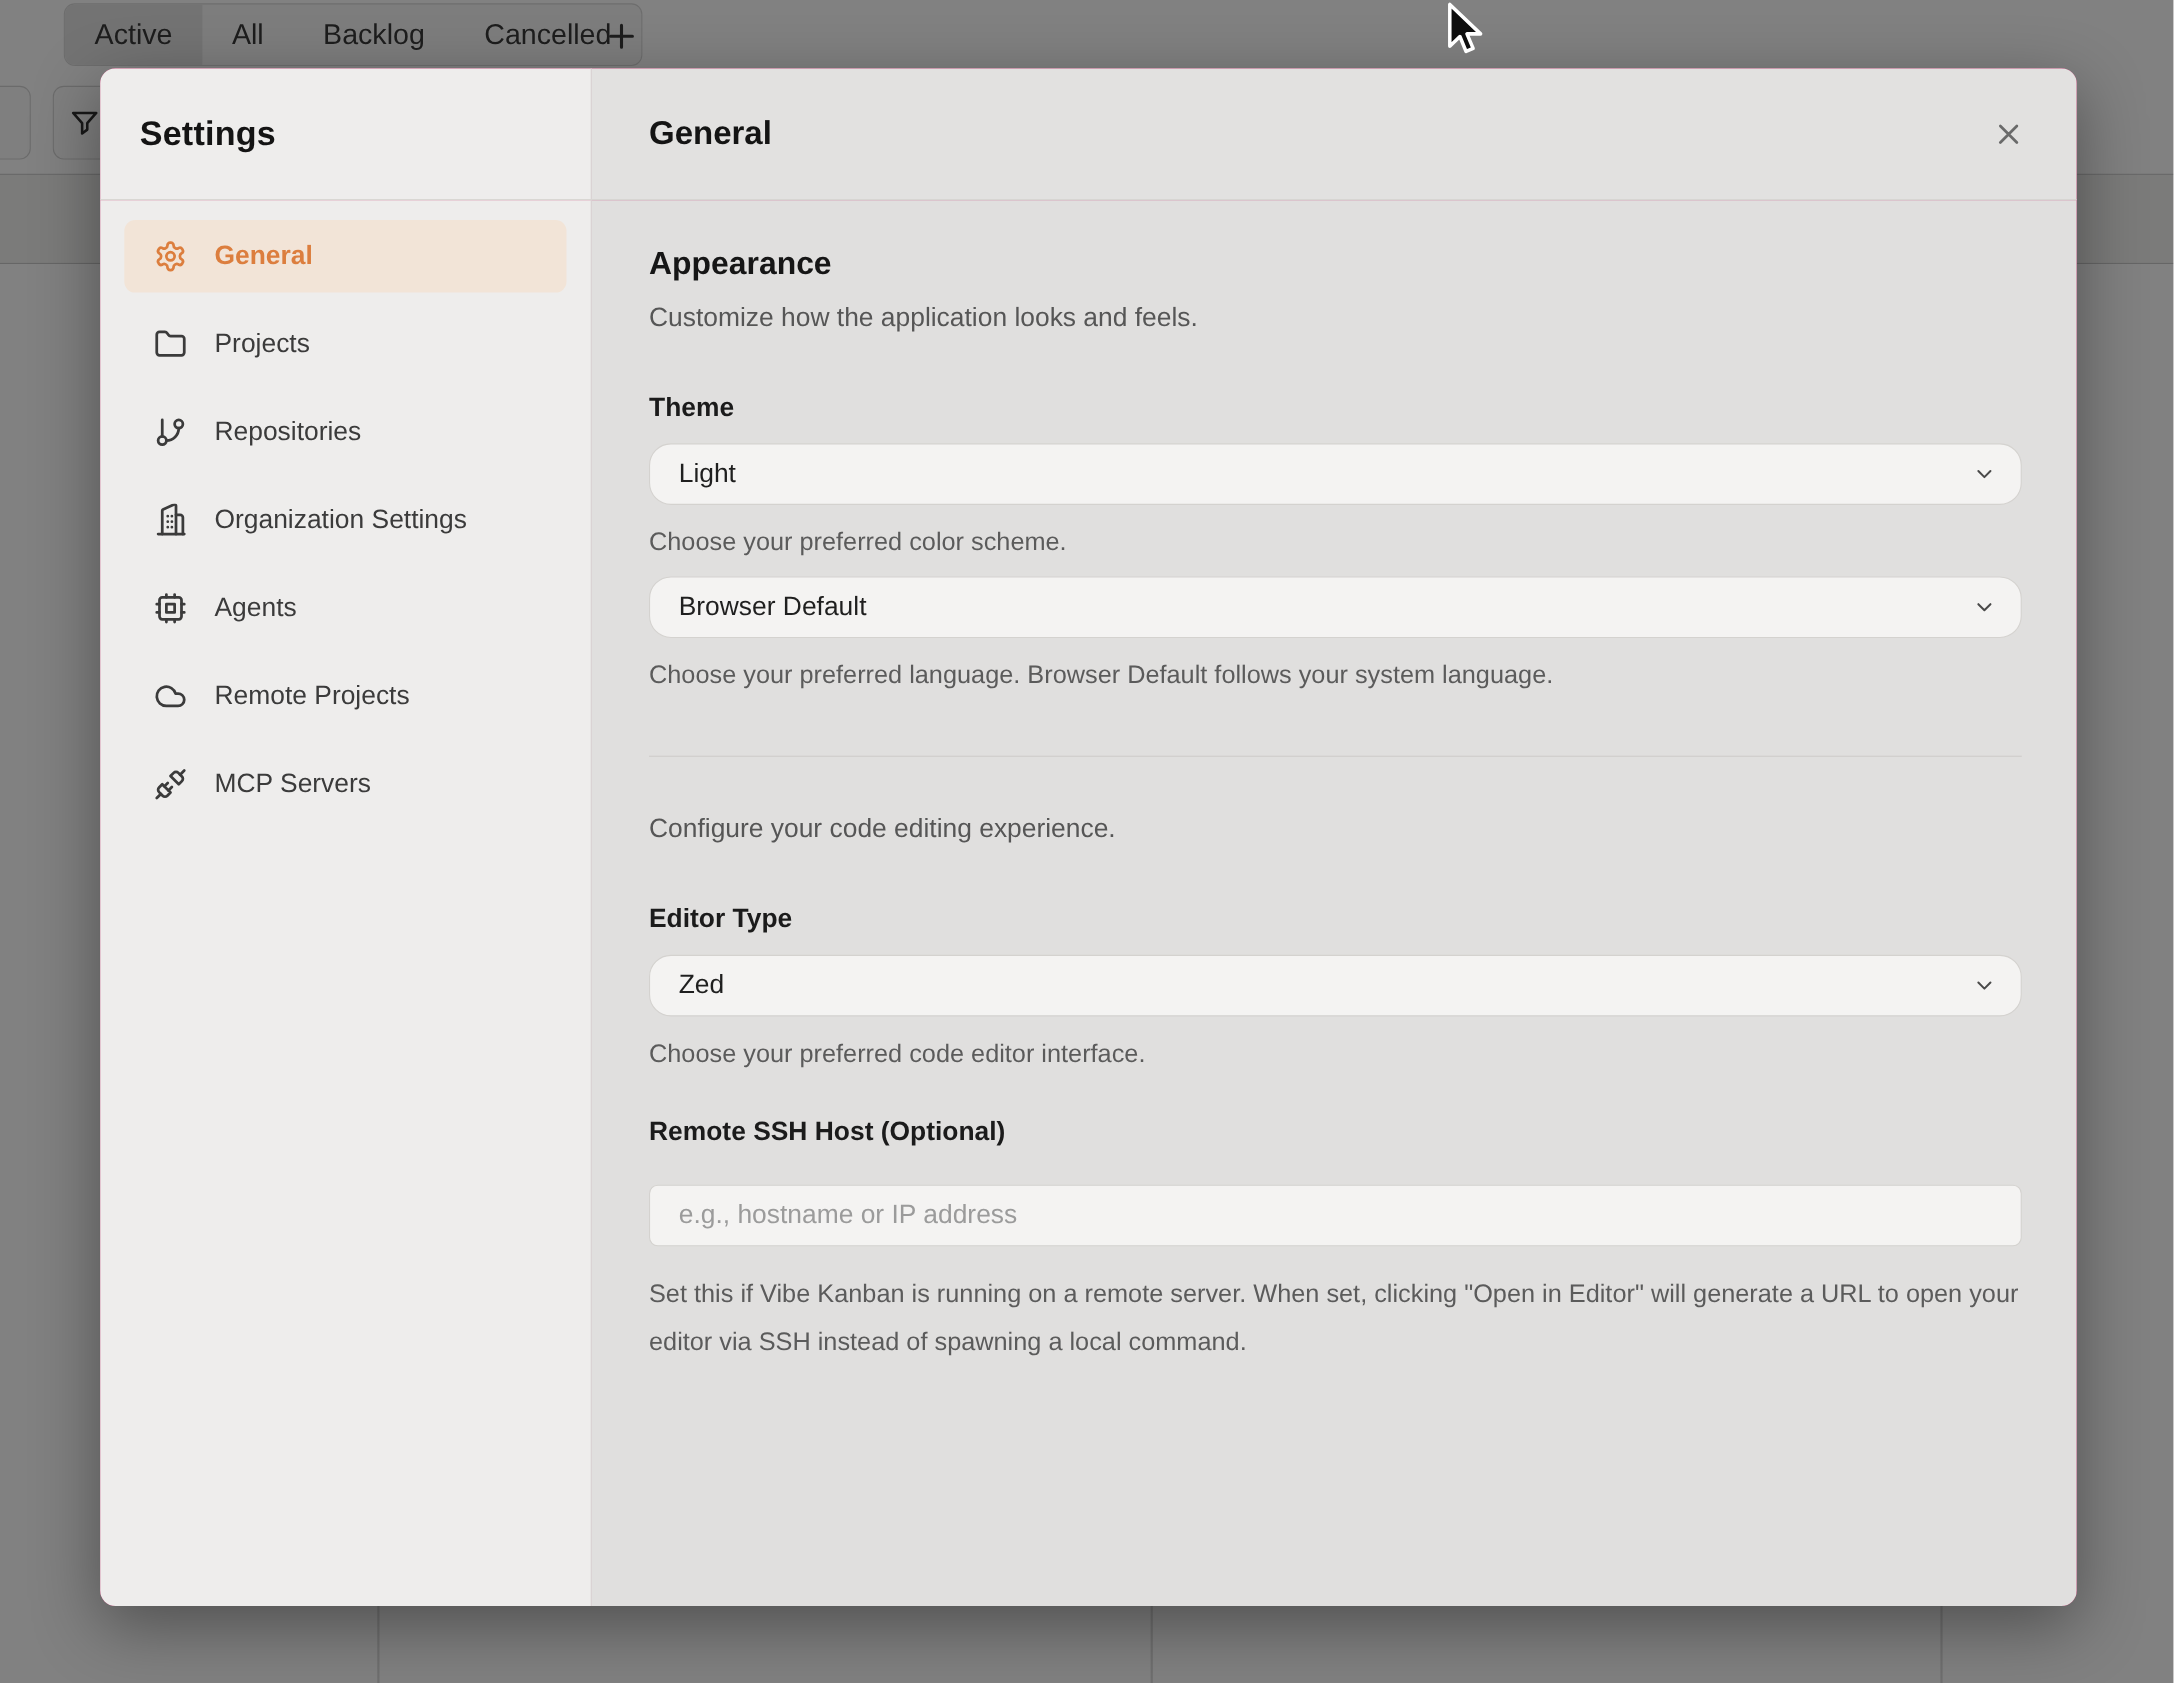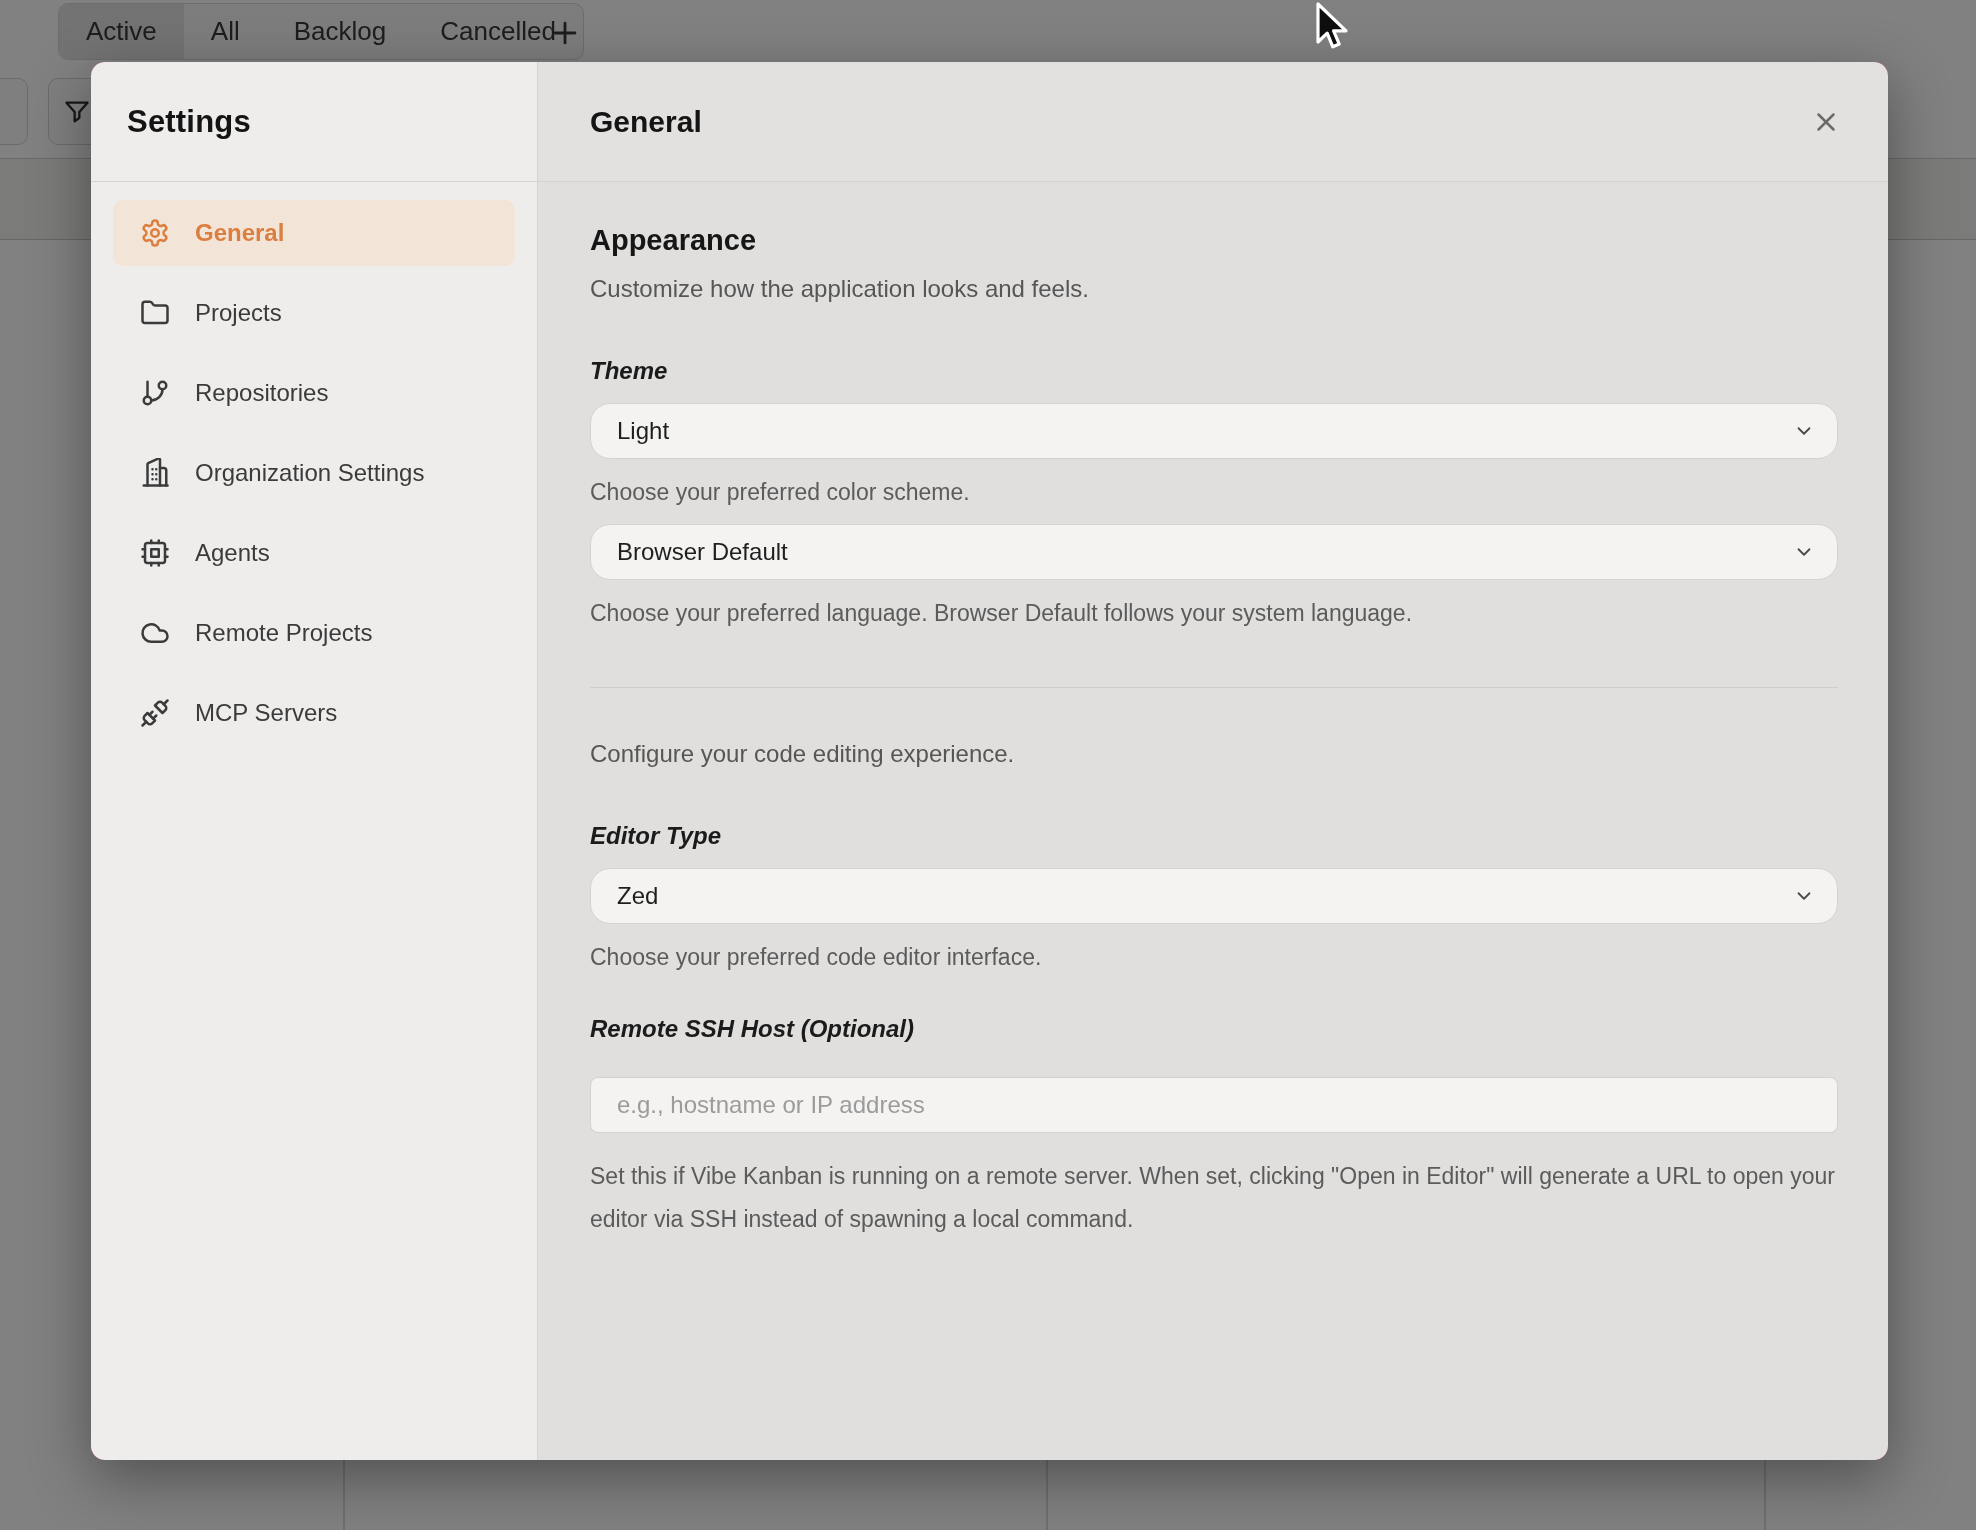--- a/index.html
+++ b/index.html
@@ -84,21 +84,21 @@
     font-size:24px; color:#3b3b3b; cursor:pointer;
   }
   .nav-item .ic { width:30px; height:30px; flex:0 0 30px; display:flex; }
   .nav-item.selected { background:var(--accent-soft,#f2e4d7); color:var(--accent,#dc7e3e); font-weight:600; }
   .content-body {
     grid-column:2; grid-row:2; background:#e0dfde;
     padding:42px 50px 0 52px; overflow:hidden;
   }
   .section-heading { font-size:29px; font-weight:bold; color:#161616; }
   .section-desc { font-size:24px; color:#565656; margin-top:18px; }
-  .field-label { font-size:24px; font-weight:600; color:#1b1b1b; margin-top:54px;font-style:italic; }
+  .field-label { font-size:24px; font-weight:600; color:#1b1b1b; margin-top:54px; }
   .select-box {
     margin-top:18px; height:56px; background:#f4f3f2;
     border:1px solid #d4d2cf; border-radius:20px;
     display:flex; align-items:center; justify-content:space-between;
     padding:0 22px 0 26px; cursor:pointer;
   }
   .select-value { font-size:24px; color:#1f1f1f; }
   .help-text { font-size:23px; color:#5b5b5b; margin-top:20px; }
   .section-divider { border:none; border-top:1px solid #cfcdca; margin:60px 0 52px 0; }
   .text-input {

